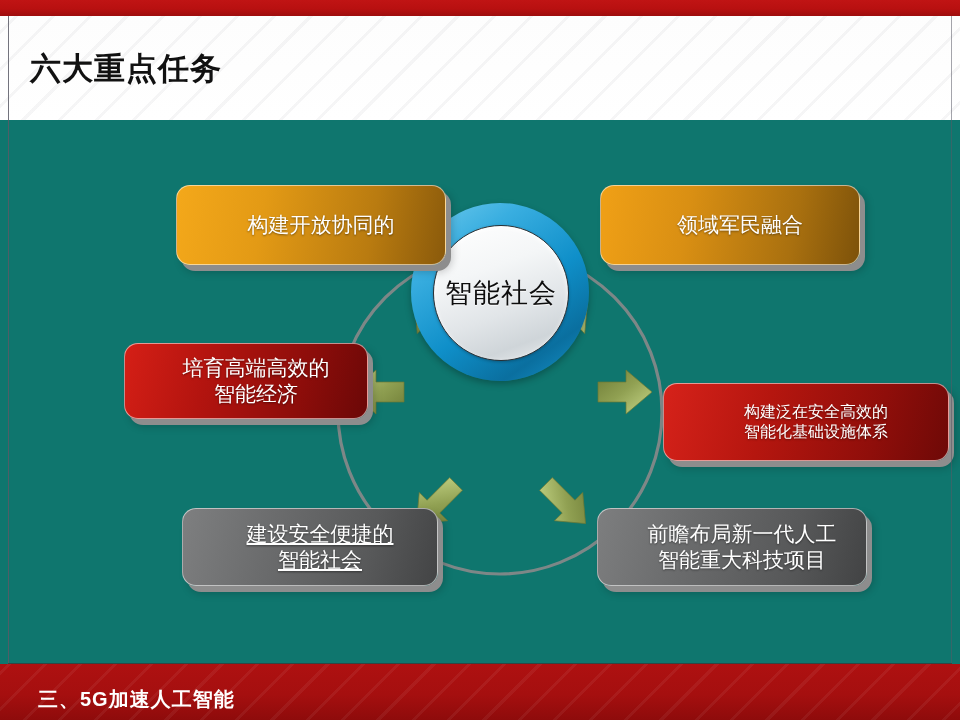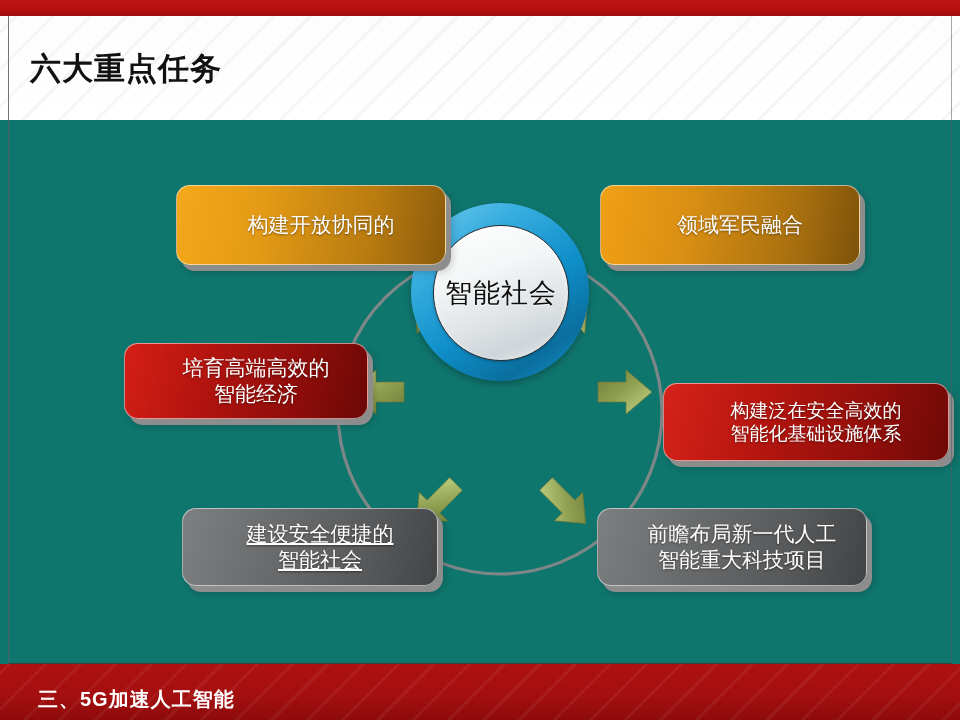--- a/index.html
+++ b/index.html
@@ -199,21 +199,21 @@
     text-decoration: underline;
   }
   .node.gray2 {
     background: linear-gradient(105deg, #7d7e7f 0%, #6a6b6c 34%, #575859 72%, #424344 100%);
   }
 
   
   #node-0 { left: 176px; top: 185px; width: 248px; height: 78px; font-size: 21px; }
   #node-1 { left: 600px; top: 185px; width: 238px; height: 78px; font-size: 21px; }
   #node-2 { left: 124px; top: 343px; width: 222px; height: 74px; font-size: 21px; }
-  #node-3 { left: 663px; top: 383px; width: 264px; height: 76px; font-size: 19px; }
+  #node-3 { left: 663px; top: 383px; width: 264px; height: 76px; font-size: 16px; }
   #node-4 { left: 182px; top: 508px; width: 234px; height: 76px; font-size: 21px; }
   #node-5 { left: 597px; top: 508px; width: 248px; height: 76px; font-size: 21px; }
 </style>
 </head>
 <body>
 
 <div id="slide">
 
   <div id="top-band"></div>
   <div id="header-zone"></div>

